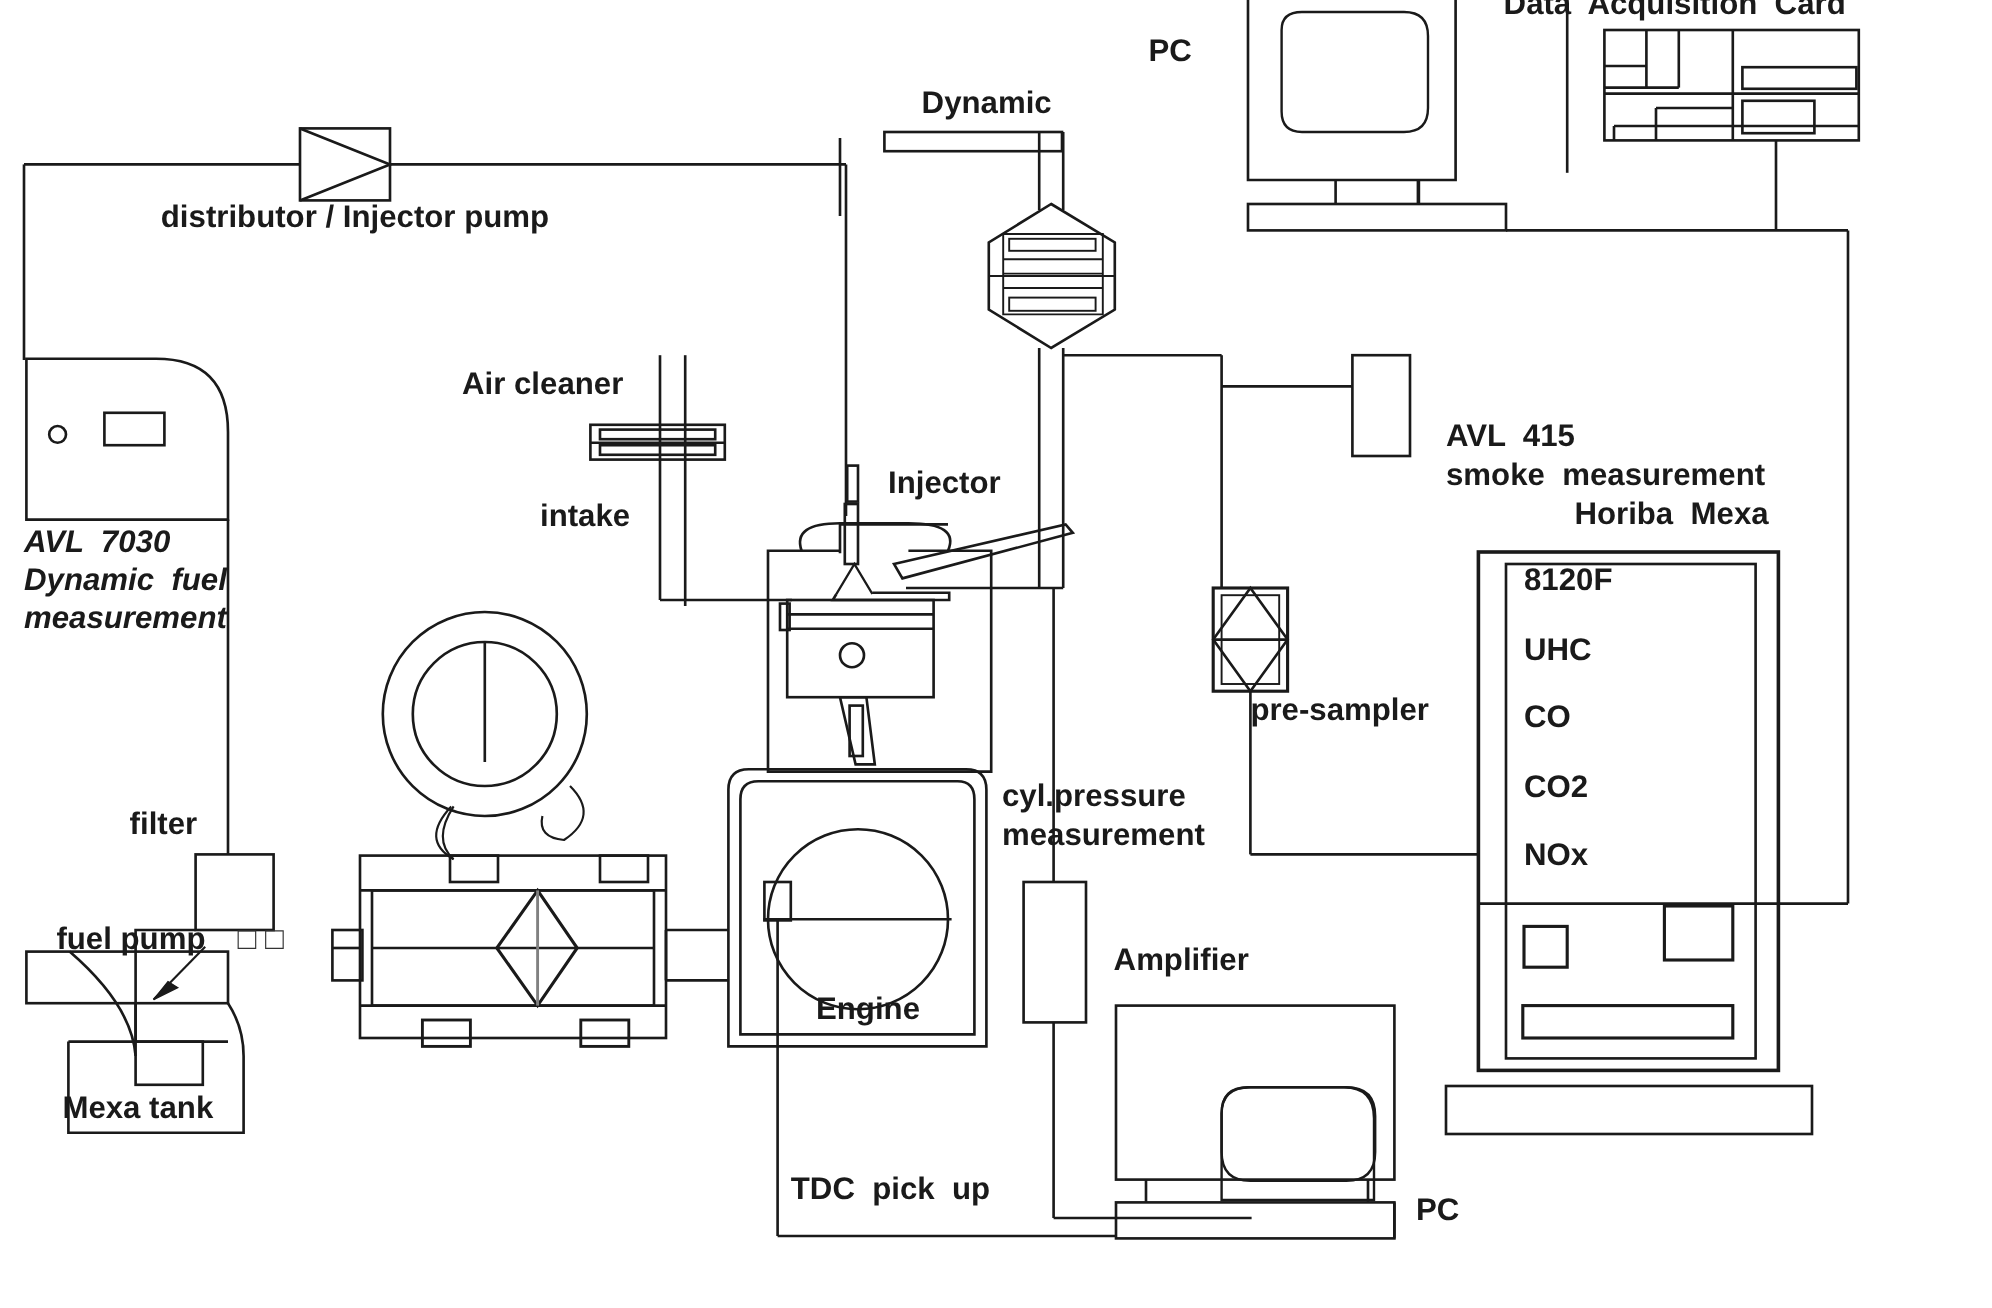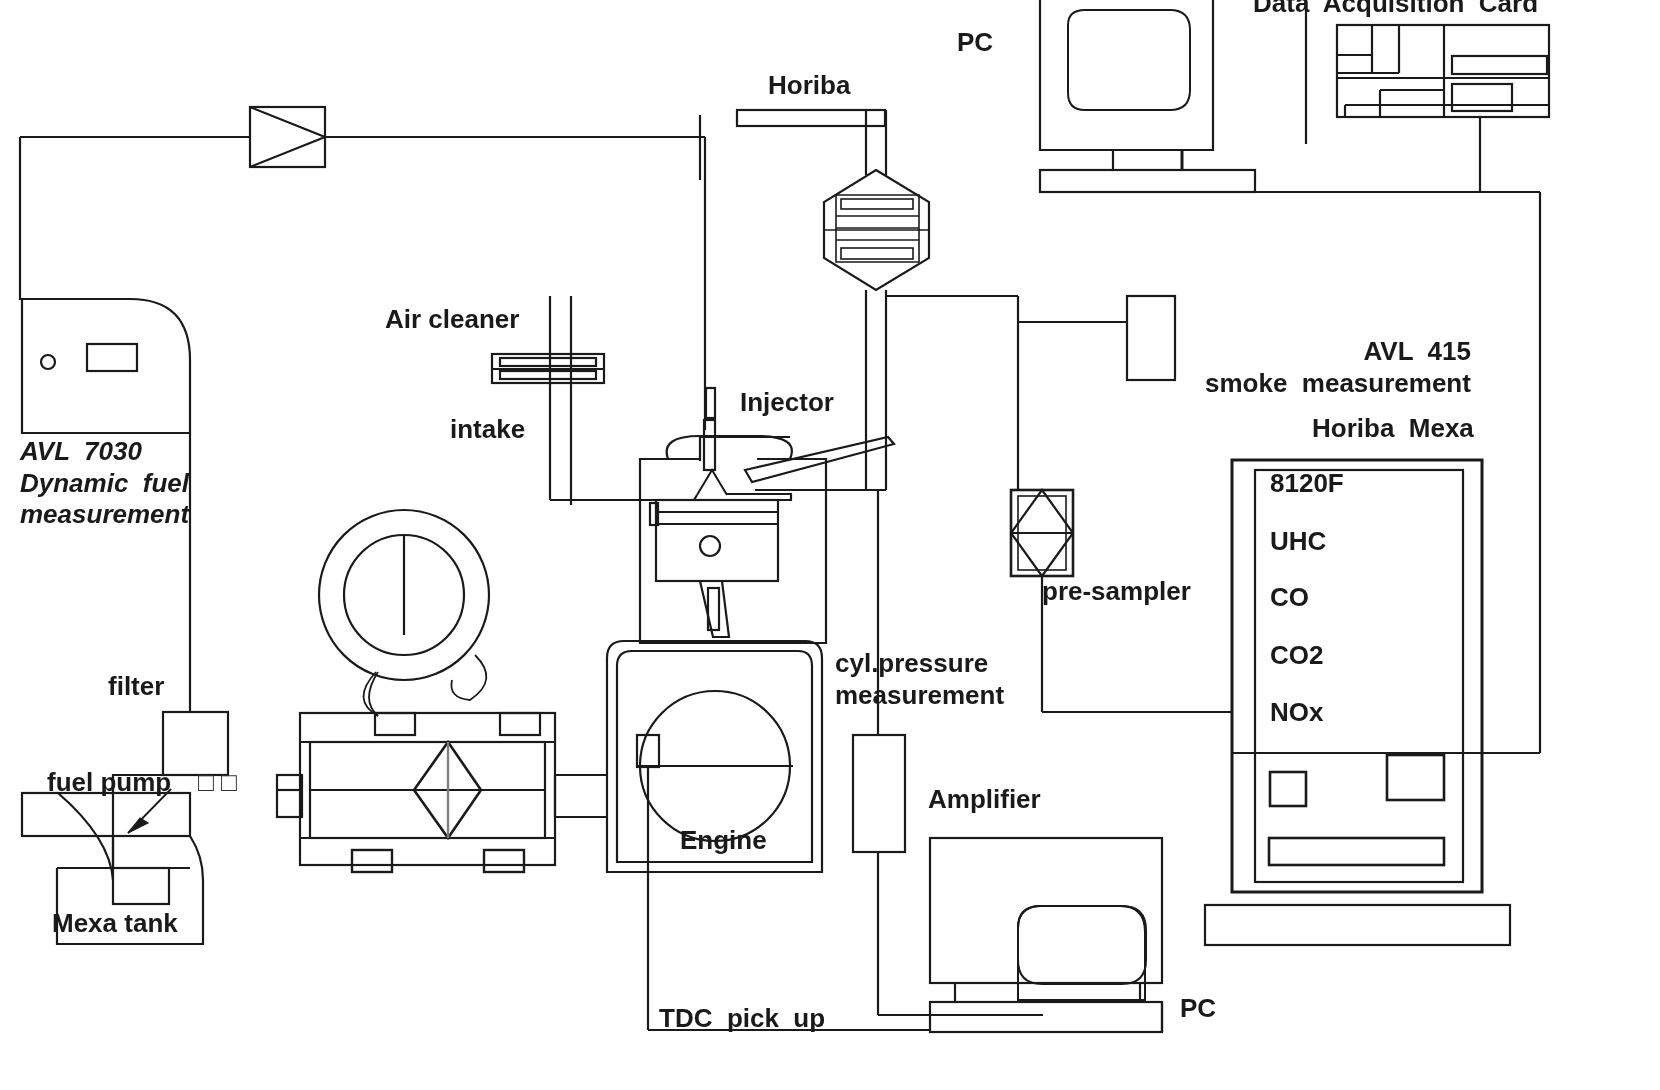--- a/index.html
+++ b/index.html
@@ -241,20 +241,21 @@
 
     <path d="M277,790 L300,790"></path>
     <rect x="277" y="775" width="25" height="42"></rect>
     <path d="M555,775 L607,775"></path>
     <path d="M555,817 L607,817"></path>
     <path d="M555,775 L555,817"></path>
   </g>
 
 </svg>
 
+<div class="lbl s26" style="left:134px;top:165px;">distributor / Injector pump</div>
 
 <div class="lbl s26" style="left:20px;top:436px;font-style:italic;">AVL  7030
 Dynamic  fuel
 measurement</div>
 
 <div class="lbl s26" style="left:108px;top:671px;">filter</div>
 
 <div class="lbl s26" style="left:47px;top:767px;">fuel pump</div>
 <div class="lbl s26" style="left:198px;top:767px;color:#333;">□ □</div>
 
@@ -262,40 +263,40 @@
 
 <div class="lbl s26" style="left:385px;top:304px;">Air cleaner</div>
 
 <div class="lbl s26" style="left:450px;top:414px;">intake</div>
 
 
 <div class="lbl s26" style="left:680px;top:825px;">Engine</div>
 
 <div class="lbl s26" style="left:740px;top:387px;">Injector</div>
 
-<div class="lbl s26" style="left:768px;top:70px;">Horiba</div>
+<div class="lbl s26" style="left:768px;top:70px;">Dynamic</div>
 
 
 <div class="lbl s26" style="left:957px;top:27px;">PC</div>
 
 <div class="lbl s26" style="left:1253px;top:-12px;">Data  Acquisition  Card</div>
 
-<div class="lbl s26" style="left:1205px;top:336px;text-align:right;">AVL  415
+<div class="lbl s26" style="left:1205px;top:348px;">AVL  415
 smoke  measurement</div>
 
 <div class="lbl s26" style="left:1312px;top:413px;">Horiba  Mexa</div>
 
 <div class="lbl s26" style="left:1042px;top:576px;">pre-sampler</div>
 
 <div class="lbl s26" style="left:835px;top:648px;">cyl.pressure
 measurement</div>
 
 <div class="lbl s26" style="left:928px;top:784px;">Amplifier</div>
 
-<div class="lbl s26" style="left:659px;top:975px;margin-top:28px;">TDC  pick  up</div>
+<div class="lbl s26" style="left:659px;top:975px;">TDC  pick  up</div>
 
 <div class="lbl s26" style="left:1180px;top:993px;">PC</div>
 
 <div id="analyzer-channels">
       <div class="lbl s26" style="left: 1270px; top: 468px;">8120F</div>
       <div class="lbl s26" style="left: 1270px; top: 526px;">UHC</div>
       <div class="lbl s26" style="left: 1270px; top: 582px;">CO</div>
       <div class="lbl s26" style="left: 1270px; top: 640px;">CO2</div>
       <div class="lbl s26" style="left: 1270px; top: 697px;">NOx</div>
     </div>

